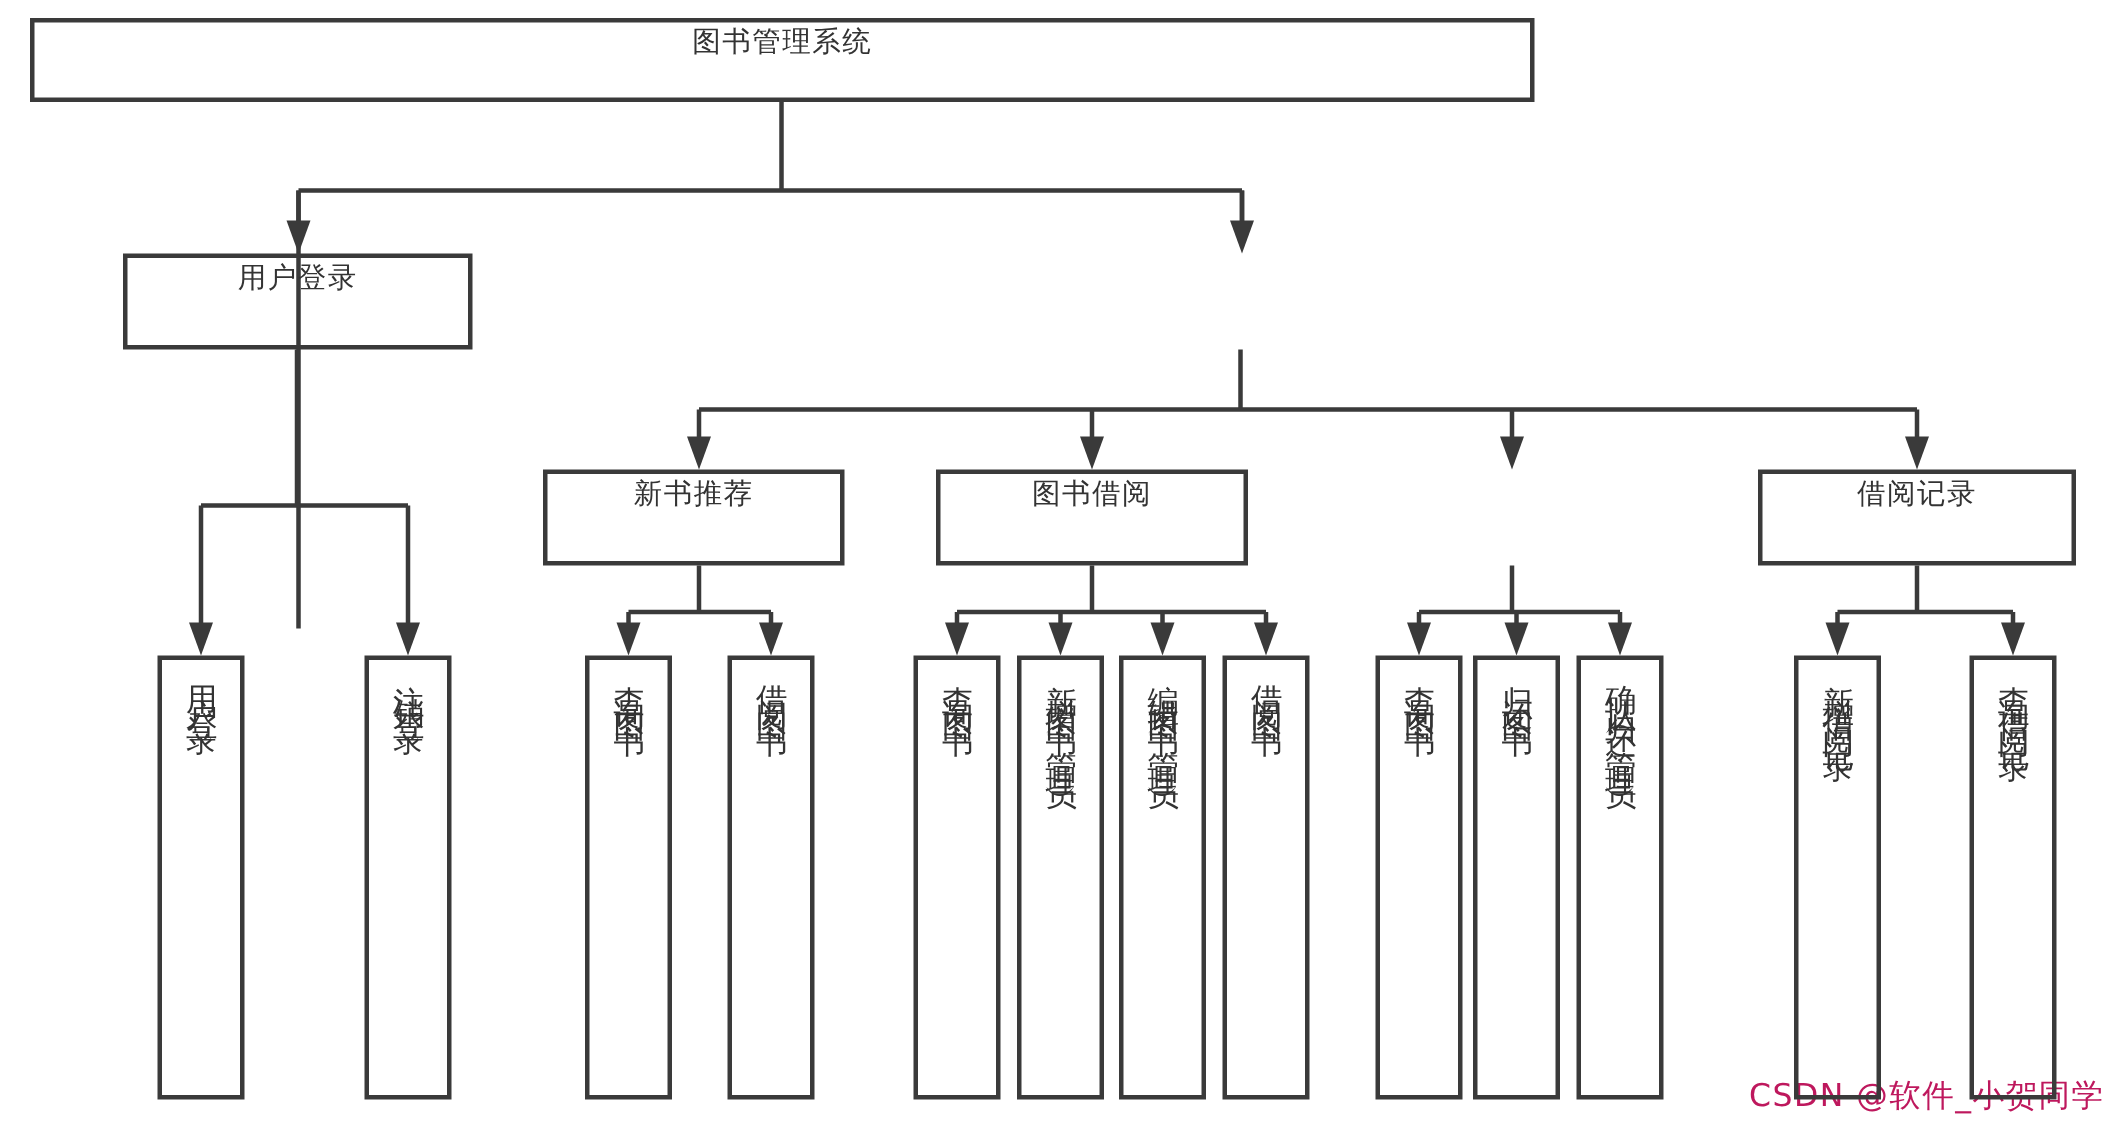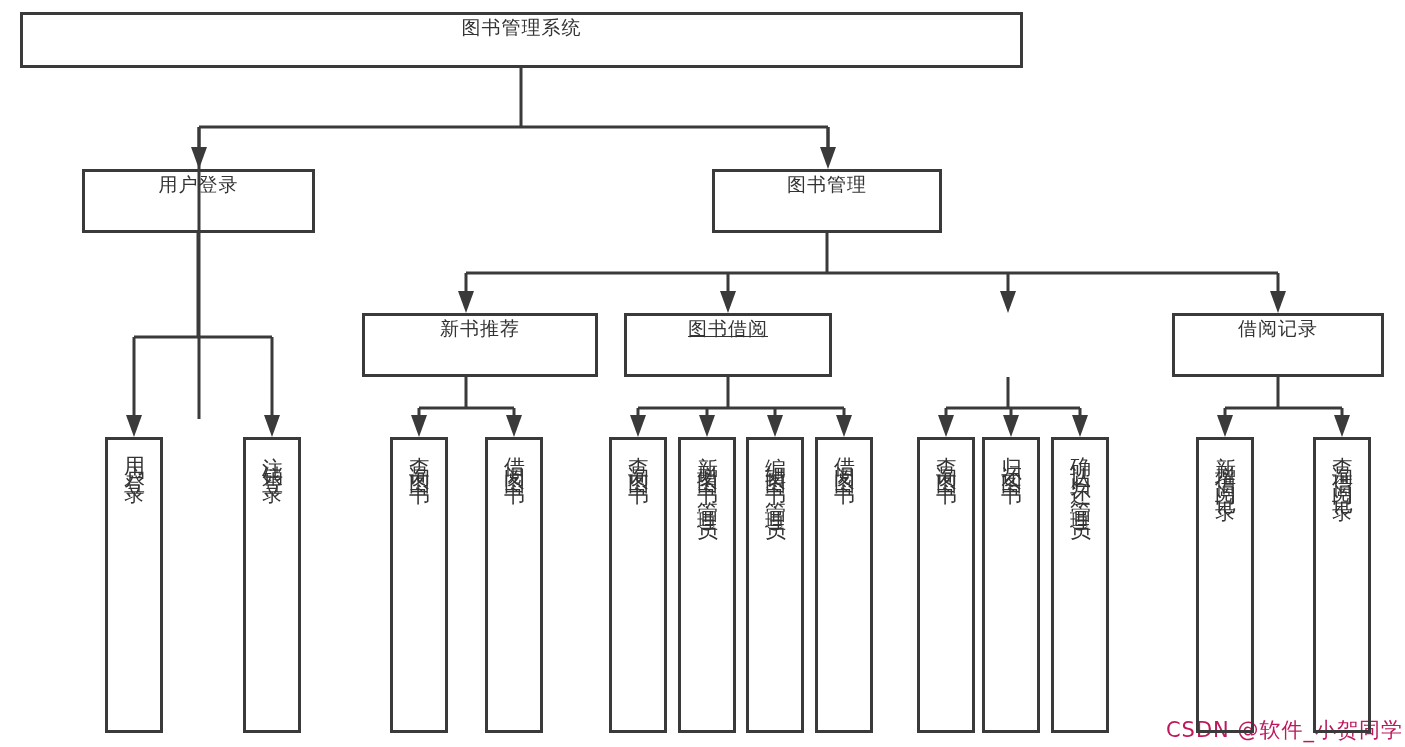--- a/index.html
+++ b/index.html
@@ -49,22 +49,22 @@
     text-orientation: mixed;
     font-size: 21px;
     letter-spacing: 9px;
     line-height: 1;
     white-space: nowrap;
   }
   
   .n-root   { left: 20px;   top: 12px;  width: 1003px; height: 56px; }
   .n-l2-0   { left: 82px;   top: 169px; width: 233px;  height: 64px; }
   .n-l2-1   { left: 712px;  top: 169px; width: 230px;  height: 64px; }
-  .n-l3-0   { left: 362px;  top: 313px; width: 236px;  height: 64px; }
-  .n-l3-1   { left: 624px;  top: 313px; width: 208px;  height: 64px; text-decoration: underline; }
+  .n-l3-0   { left: 362px;  top: 313px; width: 201px;  height: 64px; }
+  .n-l3-1   { left: 624px;  top: 313px; width: 208px;  height: 64px; }
   .n-l3-2   { left: 903px;  top: 313px; width: 210px;  height: 64px; }
   .n-l3-3   { left: 1172px; top: 313px; width: 212px;  height: 64px; }
   .leaf     { top: 437px;   width: 58px; height: 296px; }
   .n-lf-0  { left: 105px;  }
   .n-lf-1  { left: 243px;  }
   .n-lf-2  { left: 390px;  }
   .n-lf-3  { left: 485px;  }
   .n-lf-4  { left: 609px;  }
   .n-lf-5  { left: 678px;  }
   .n-lf-6  { left: 746px;  }
@@ -123,23 +123,20 @@
     </g>
   </svg>
 
   <div class="node n-root">
     <span class="hlabel">图书管理系统</span>
   </div>
 
   <div class="node n-l2-0">
     <span class="hlabel">用户登录</span>
   </div>
-  <div class="node n-l2-1">
-    <span class="hlabel">图书管理</span>
-  </div>
 
   <div class="node n-l3-0">
     <span class="hlabel">新书推荐</span>
   </div>
   <div class="node n-l3-1">
     <span class="hlabel">图书借阅</span>
   </div>
   <div class="node n-l3-3">
     <span class="hlabel">借阅记录</span>
   </div>

